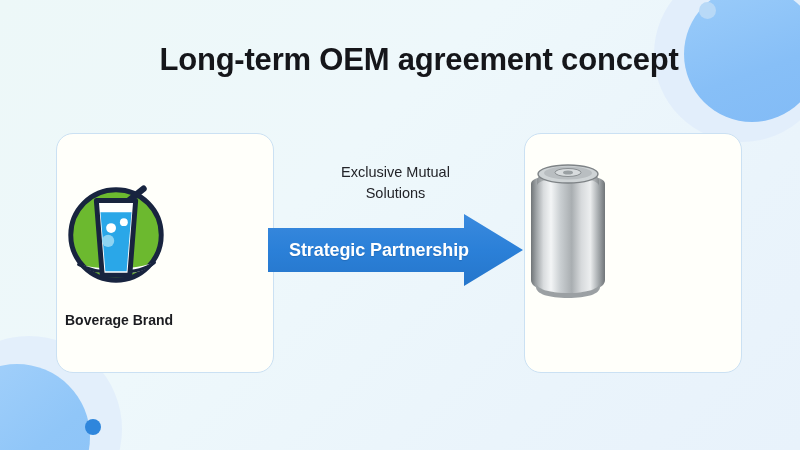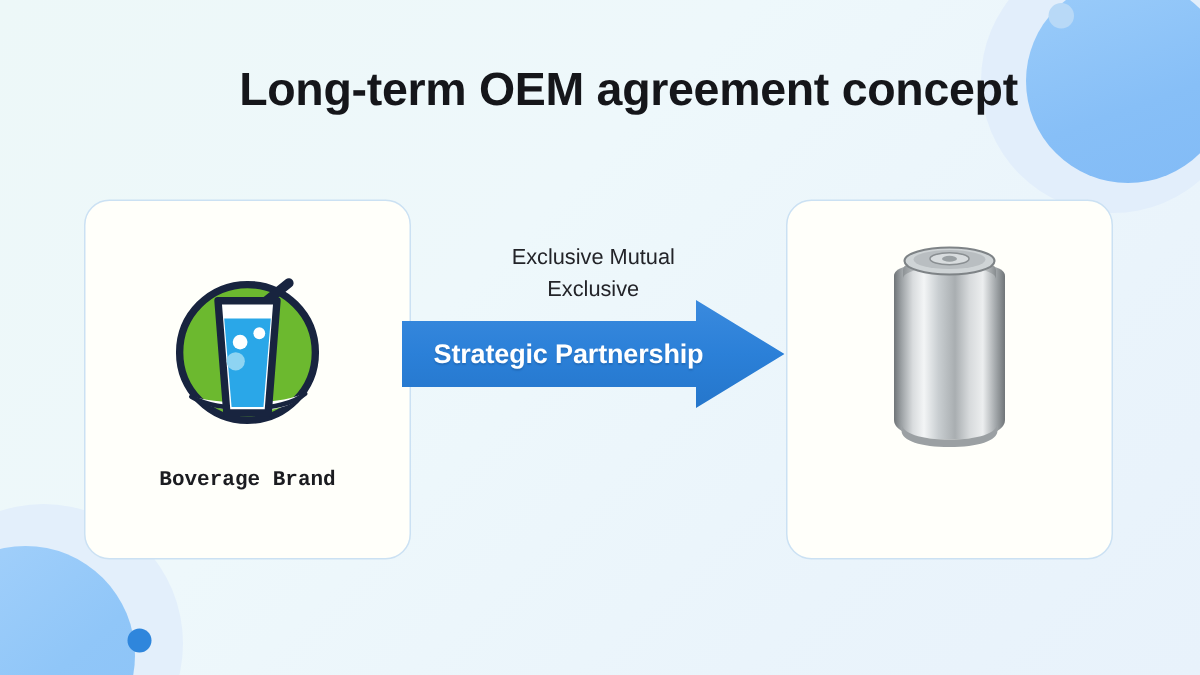--- a/index.html
+++ b/index.html
@@ -73,23 +73,22 @@
     position: absolute;
     top: 133px;
     width: 218px;
     height: 240px;
     background: #fffffa;
     border: 1.4px solid #cbe1f3;
     border-radius: 17px;
     box-sizing: border-box;
     display: flex;
     flex-direction: column;
-    align-items: center;
+    align-items: flex-start;
     justify-content: flex-start;
-    font-family: Liberation Mono, monospace;
   }
   .card-left  { left: 56px; }
   .card-right { left: 524px; }
 
   .card-art {
     margin-top: 24px;
     height: 148px;
     display: flex;
     align-items: center;
     justify-content: center;
@@ -109,21 +108,21 @@
     line-height: 1.4;
     margin-top: 2px;
   }
   .card-left .card-text { margin-top: 6px; }
   .card-right .card-text { margin-top: 2px; }
 
   
   .arrow-wrap {
     position: absolute;
     left: 268px;
-    top: 200px;
+    top: 214px;
     width: 255px;
     height: 72px;
   }
   .arrow-svg { display: block; width: 255px; height: 72px; }
   .arrow-label {
     position: absolute;
     left: 0;
     top: 0;
     width: 222px;
     height: 72px;
@@ -229,21 +228,21 @@
         <ellipse cx="43" cy="12" rx="30" ry="9" fill="#cfd4d6" stroke="#7e8386" stroke-width="1.4"></ellipse>
         <ellipse cx="43" cy="11" rx="24" ry="6.4" fill="#b9bec1"></ellipse>
         <ellipse cx="43" cy="10.5" rx="13" ry="4" fill="#d8dcde" stroke="#8a8f92" stroke-width="1"></ellipse>
         <ellipse cx="43" cy="10.5" rx="5" ry="2" fill="#9aa0a3"></ellipse>
       </svg>
     </div>
   </div>
 
   <div class="center-note note-top">
     <div>Exclusive Mutual</div>
-    <div>Exclusive</div>
+    <div>Solutions</div>
   </div>
 
   <div class="arrow-wrap">
     <svg class="arrow-svg" viewBox="0 0 255 72" xmlns="http://www.w3.org/2000/svg" aria-hidden="true">
       <defs>
         <linearGradient id="arrowGrad" x1="0" y1="0" x2="0" y2="1">
           <stop offset="0" stop-color="#3a8ade"></stop>
           <stop offset="0.5" stop-color="#2b80d8"></stop>
           <stop offset="1" stop-color="#2576cb"></stop>
         </linearGradient>

